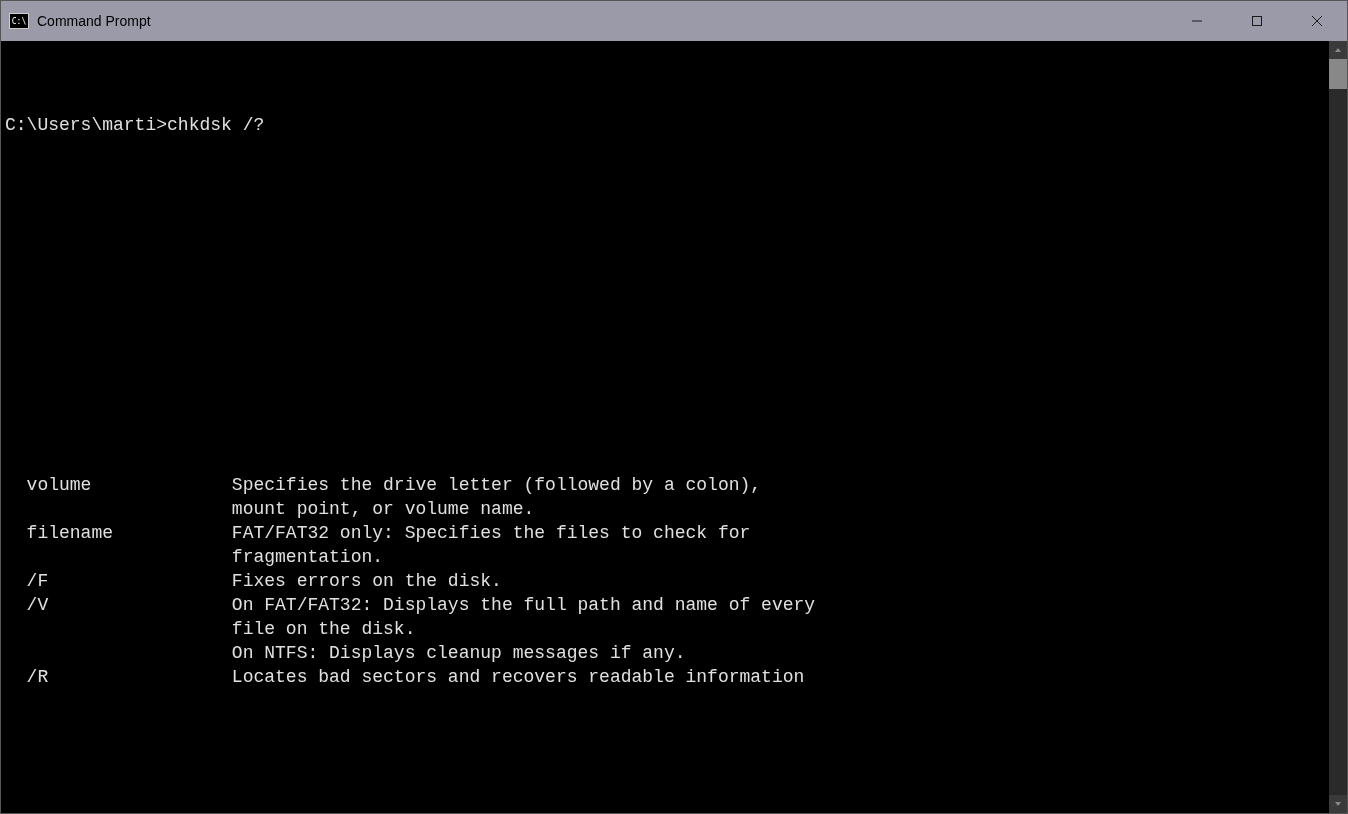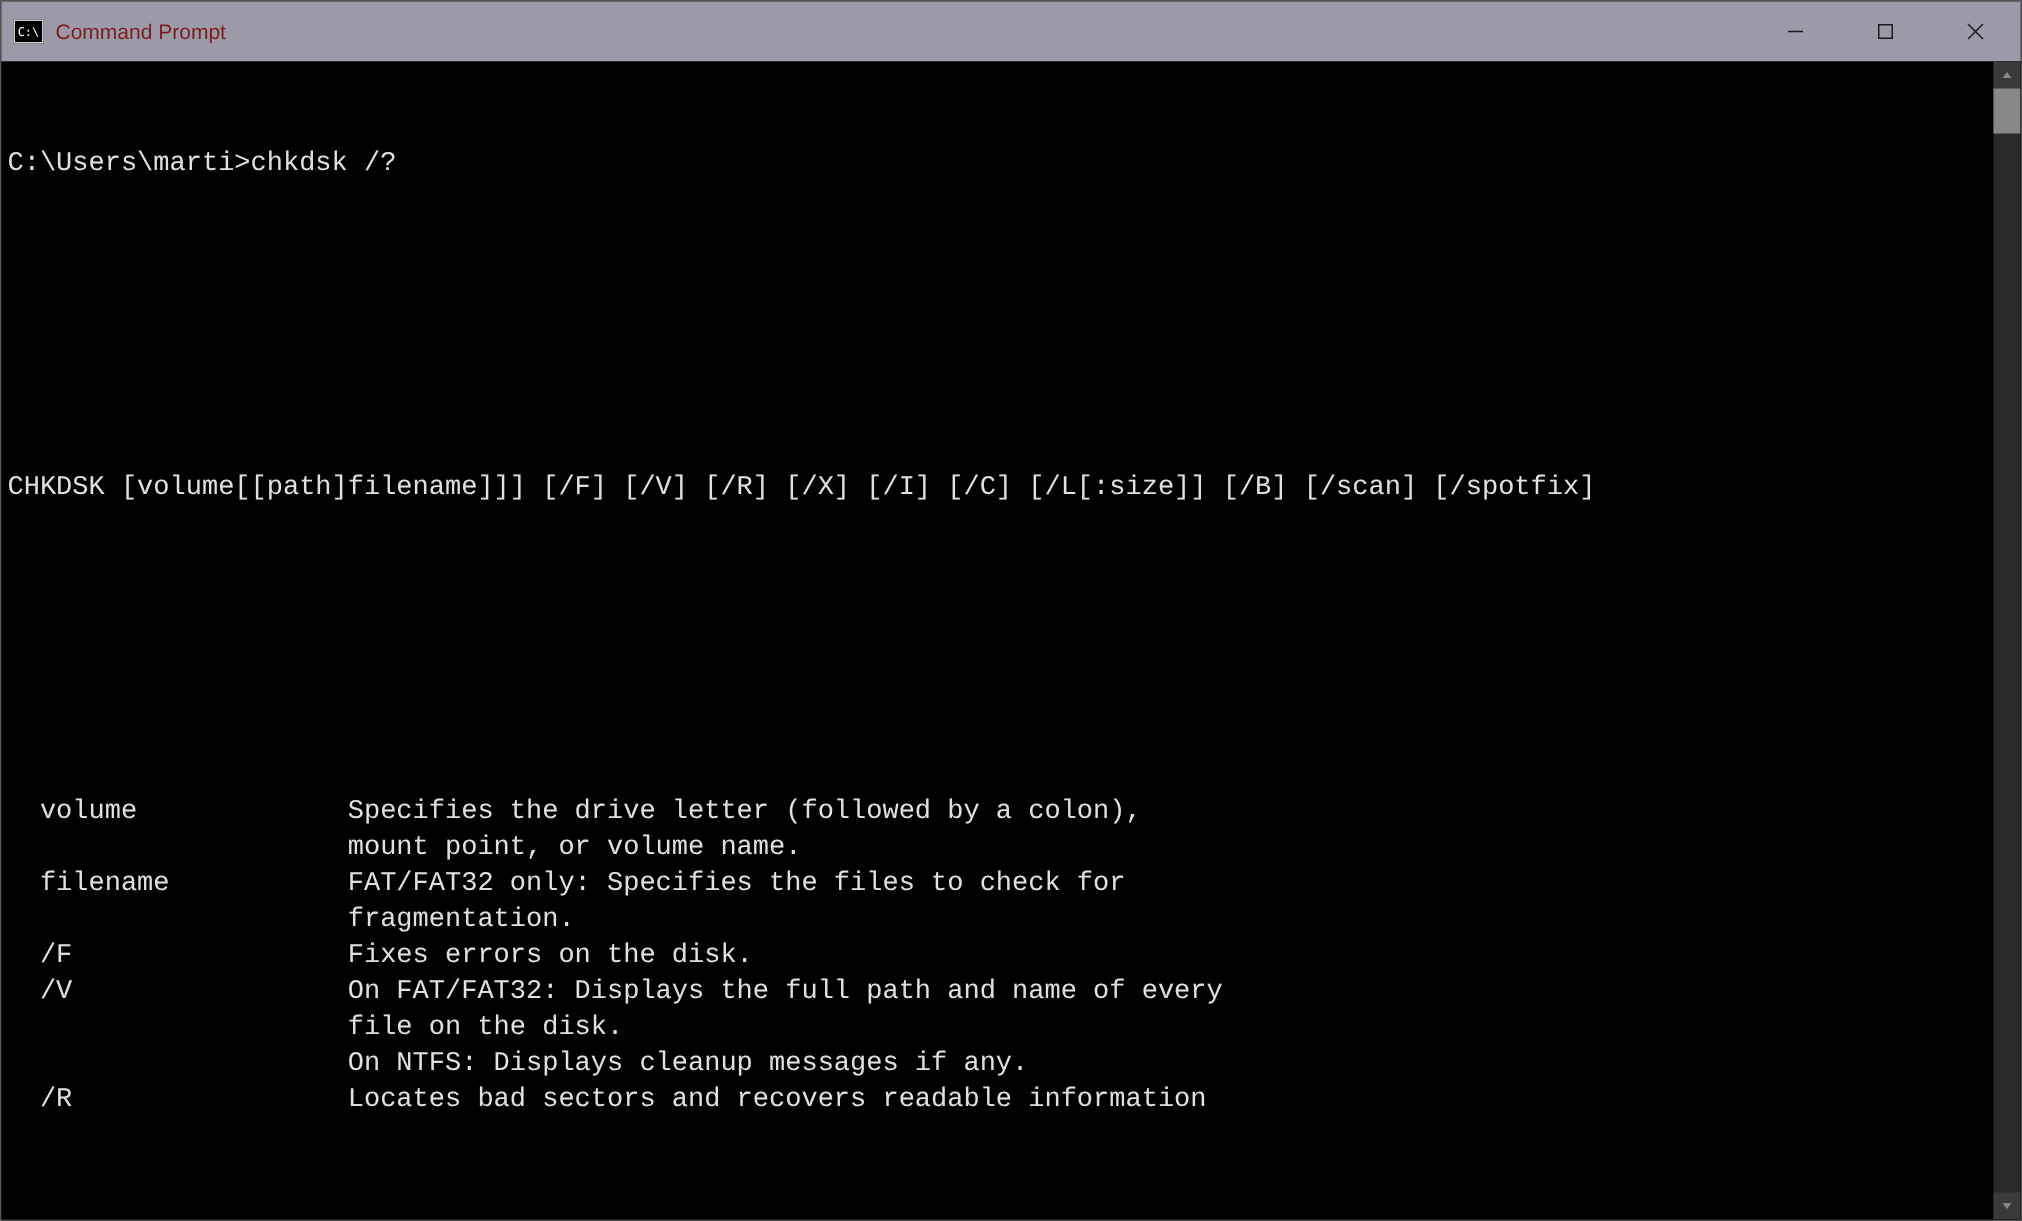--- a/index.html
+++ b/index.html
@@ -41,21 +41,21 @@
       border: 1px solid #ccc;
       position: relative;
       color: #fff;
       font-size: 8px;
       display: flex;
       align-items: center;
       justify-content: center;
       font-family: monospace;
     }
     .title-text {
-      color: #7f1d1d;
+      color: #000000;
       font-family: 'Segoe UI', Tahoma, sans-serif;
       font-size: 14px;
       font-weight: 400;
     }
     .window-controls {
       display: flex;
       height: 100%;
     }
     .win-btn {
       width: 60px;
@@ -75,21 +75,21 @@
       flex: 1;
       display: flex;
       background: #000;
       overflow: hidden;
     }
     .terminal-content {
       flex: 1;
       color: #e0e0e0;
       font-size: 18px;
       line-height: 24px;
-      padding: 8px 4px;
+      padding: 24px 4px;
       white-space: pre;
       overflow: hidden;
     }
     .scrollbar {
       width: 18px;
       background: #2a2a2a;
       position: relative;
       display: flex;
       flex-direction: column;
     }
@@ -145,21 +145,20 @@
           </svg>
       </button>
     </div>
   </div>
 
   <div class="terminal-area">
     <div class="terminal-content">
       <div class="prompt-line"><span>C:\Users\marti&gt;</span><span>chkdsk /?</span></div>
       <div>&nbsp;</div>
       <div>&nbsp;</div>
-      <div>CHKDSK [volume[[path]filename]]] [/F] [/V] [/R] [/X] [/I] [/C] [/L[:size]] [/B] [/scan] [/spotfix]</div>
       <div>&nbsp;</div>
       <div>&nbsp;</div>
       <div id="options-container"><div class="prompt-line">  volume             Specifies the drive letter (followed by a colon),</div><div class="prompt-line">                     mount point, or volume name.</div><div class="prompt-line">  filename           FAT/FAT32 only: Specifies the files to check for</div><div class="prompt-line">                     fragmentation.</div><div class="prompt-line">  /F                 Fixes errors on the disk.</div><div class="prompt-line">  /V                 On FAT/FAT32: Displays the full path and name of every</div><div class="prompt-line">                     file on the disk.</div><div class="prompt-line">                     On NTFS: Displays cleanup messages if any.</div><div class="prompt-line">  /R                 Locates bad sectors and recovers readable information</div></div>
     </div>
     <div class="scrollbar">
       <div class="scroll-arrow">
         <svg width="8" height="8" viewBox="0 0 8 8">
             <path d="M4 2 L7 6 L1 6 Z" fill="#888"></path>
           </svg>
       </div>

